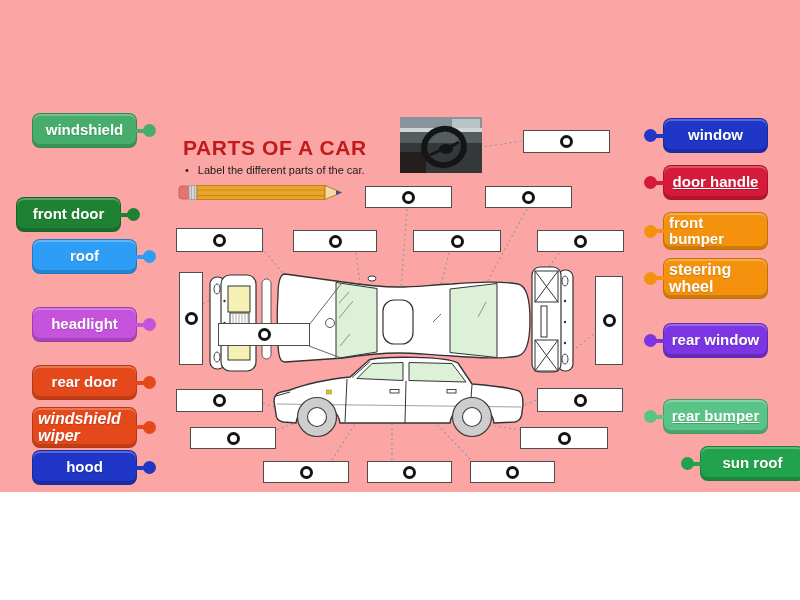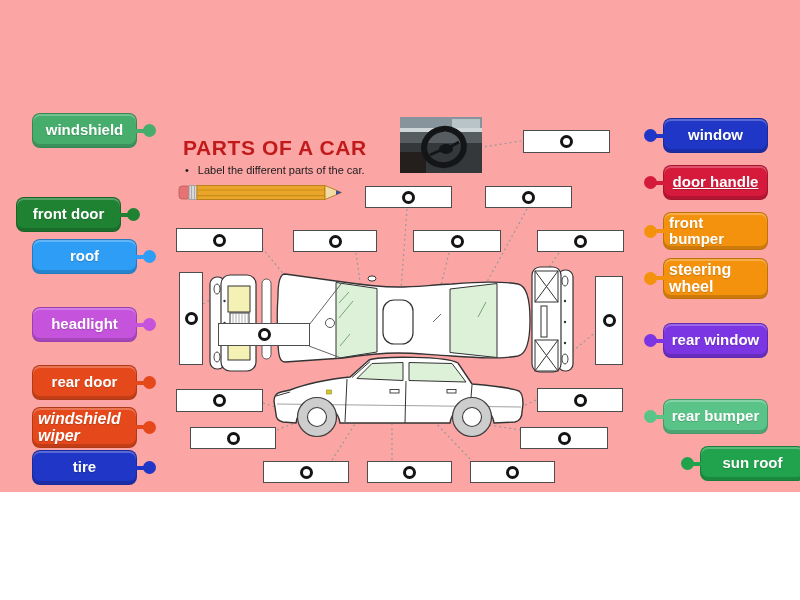--- a/index.html
+++ b/index.html
@@ -196,21 +196,21 @@
       <span>rear door</span>
       <span class="stem"></span>
       <span class="dot"></span>
     </div>
     <div class="chip sideL wrap" style="--c: #e5491b; left: 32px; top: 407px; font-style: italic;">
       <span>windshield wiper</span>
       <span class="stem"></span>
       <span class="dot"></span>
     </div>
     <div class="chip sideL" style="--c: #2036c6; left: 32px; top: 450px;">
-      <span>tire</span>
+      <span>hood</span>
       <span class="stem"></span>
       <span class="dot"></span>
     </div>
     <div class="chip sideR" style="--c: #2036c6; left: 663px; top: 118px;">
       <span>window</span>
       <span class="stem"></span>
       <span class="dot"></span>
     </div>
     <div class="chip sideR" style="--c: #d51a3c; left: 663px; top: 165px; text-decoration: underline;">
       <span>door handle</span>
@@ -225,21 +225,21 @@
     <div class="chip sideR wrap" style="--c: #f4920e; left: 663px; top: 258px;">
       <span>steering wheel</span>
       <span class="stem"></span>
       <span class="dot"></span>
     </div>
     <div class="chip sideR" style="--c: #7c35e2; left: 663px; top: 316px; margin-top: 7px;">
       <span>rear window</span>
       <span class="stem"></span>
       <span class="dot"></span>
     </div>
-    <div class="chip sideR" style="--c: #5ac488; left: 663px; top: 399px;">
+    <div class="chip sideR" style="--c: #5ac488; left: 663px; top: 399px; text-decoration: underline;">
       <span>rear bumper</span>
       <span class="stem"></span>
       <span class="dot"></span>
     </div>
     <div class="chip sideR" style="--c: #21a24c; left: 700px; top: 446px;">
       <span>sun roof</span>
       <span class="stem"></span>
       <span class="dot"></span>
     </div>
     <div class="abox" style="left: 523px; top: 130px; width: 87px; height: 23px;">

